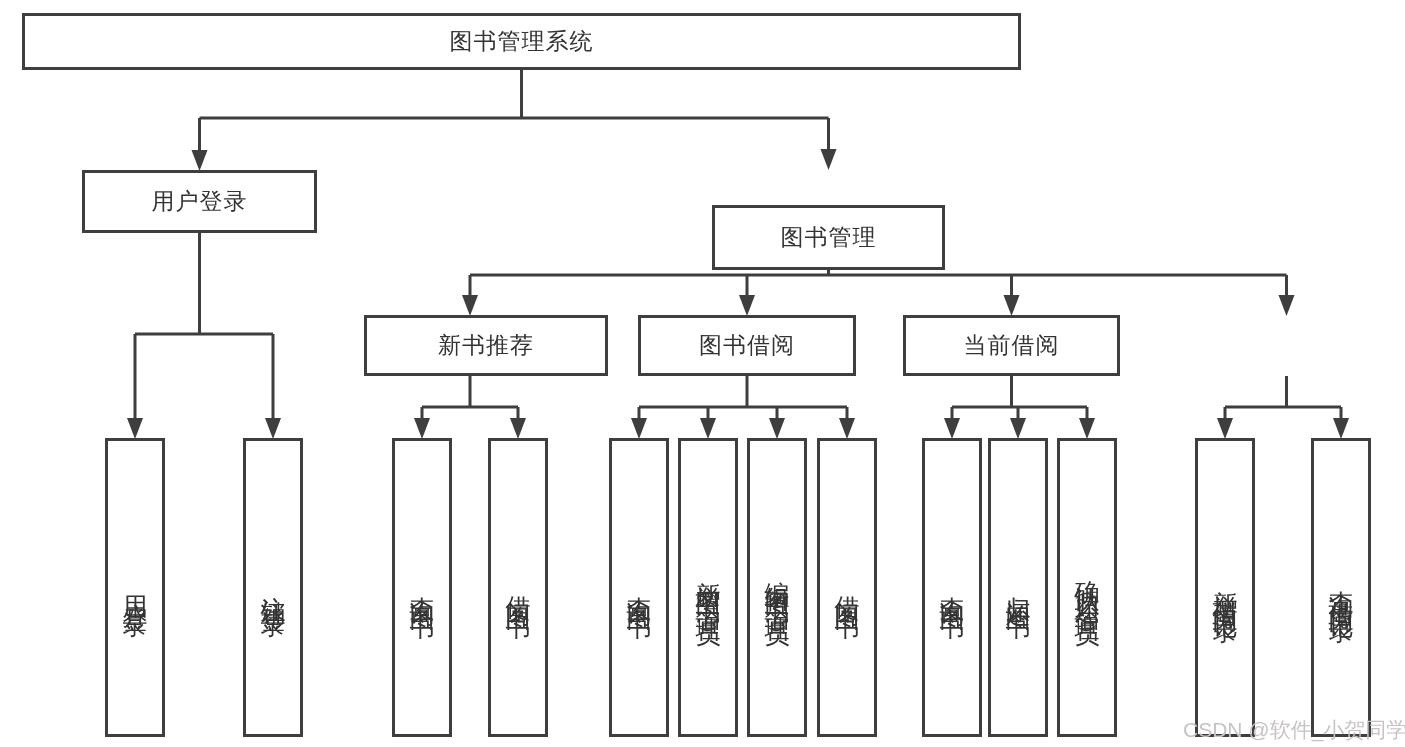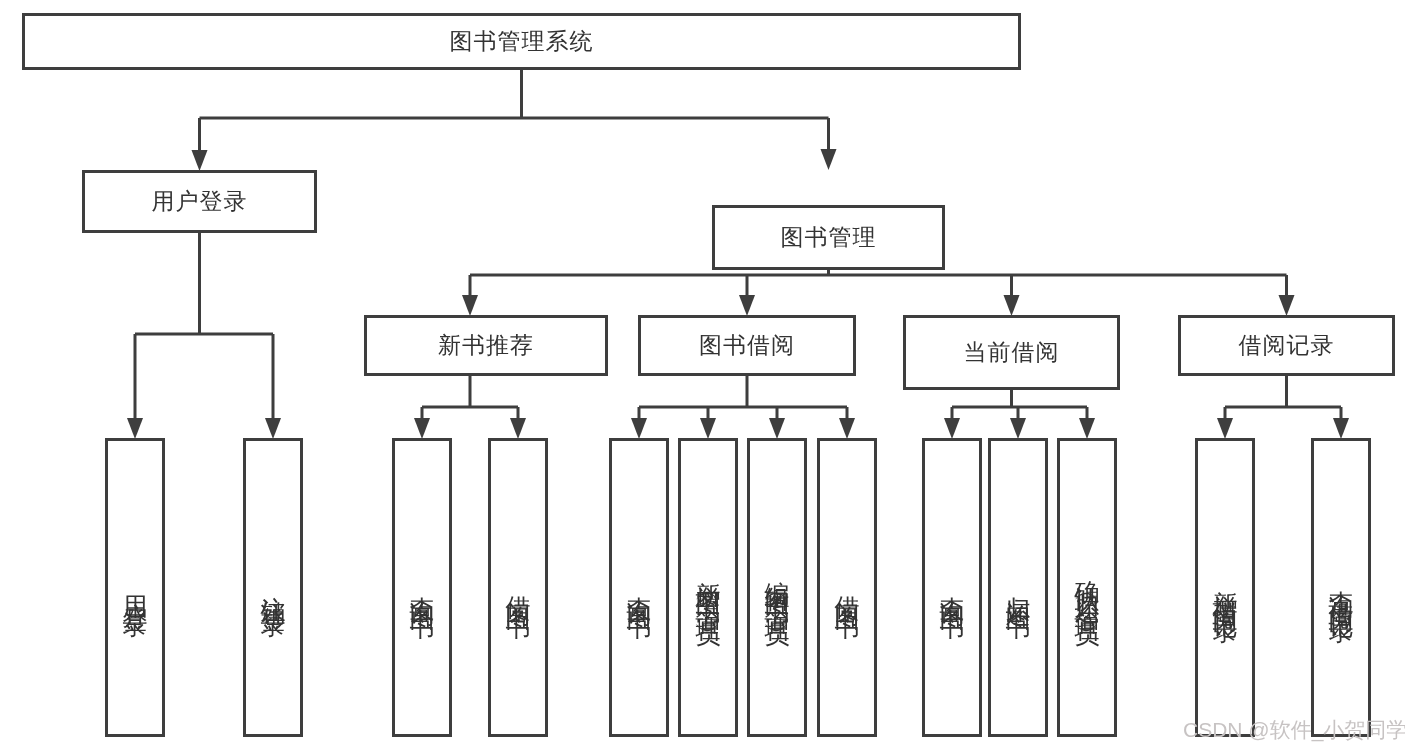--- a/index.html
+++ b/index.html
@@ -20,21 +20,21 @@
     font-size:25px; letter-spacing:6px; line-height:1; white-space:nowrap;
   }
   
   .n-root  { left:22px;   top:13px;  width:999px; height:57px; }
   
   .n-l2-0  { left:82px;   top:170px; width:235px; height:63px; }
   .n-l2-1  { left:712px;  top:169px; width:233px; height:65px;margin-top:36px; }
   
   .n-l3-0  { left:364px;  top:315px; width:244px; height:61px; }
   .n-l3-1  { left:638px;  top:315px; width:218px; height:61px; }
-  .n-l3-2  { left:903px;  top:315px; width:217px; height:75px;text-align:right; }
+  .n-l3-2  { left:903px;  top:315px; width:217px; height:61px;text-align:right; }
   .n-l3-3  { left:1178px; top:315px; width:217px; height:61px; }
   
   .leaf    { top:438px; width:60px; height:299px; }
   .n-lf-0  { left:105px;  }
   .n-lf-1  { left:243px;  }
   .n-lf-2  { left:392px;  }
   .n-lf-3  { left:488px;  }
   .n-lf-4  { left:609px;  }
   .n-lf-5  { left:678px;  }
   .n-lf-6  { left:747px;  }
@@ -107,23 +107,20 @@
 
   <div class="node h n-l3-0">
     <span class="lbl">新书推荐</span>
   </div>
   <div class="node h n-l3-1">
     <span class="lbl">图书借阅</span>
   </div>
   <div class="node h n-l3-2">
     <span class="lbl">当前借阅</span>
   </div>
-  <div class="node h n-l3-3">
-    <span class="lbl">借阅记录</span>
-  </div>
 
   <div class="node v leaf n-lf-0">
     <span class="lbl">用户登录</span>
   </div>
   <div class="node v leaf n-lf-1">
     <span class="lbl">注销登录</span>
   </div>
   <div class="node v leaf n-lf-2">
     <span class="lbl">查询图书</span>
   </div>

